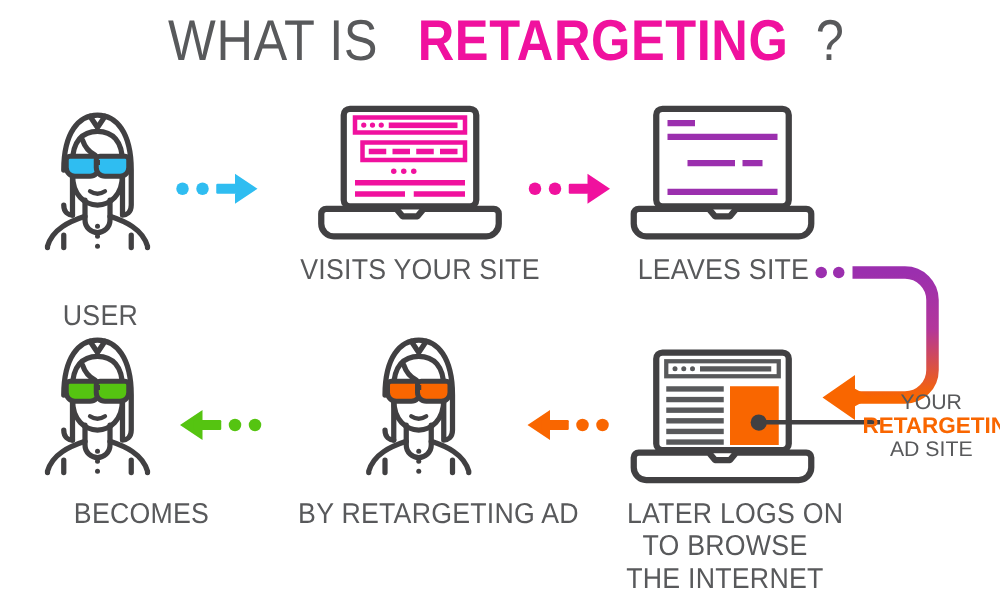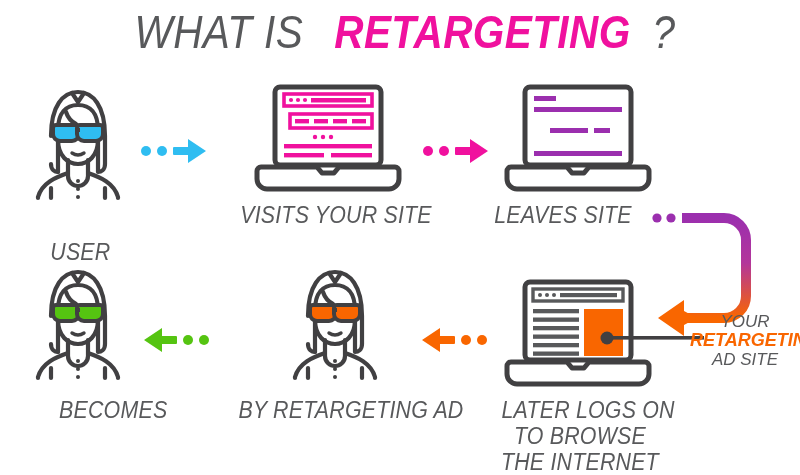--- a/index.html
+++ b/index.html
@@ -12,21 +12,20 @@
     height: 475px;
     overflow: hidden;
     font-family: "Liberation Sans", sans-serif;
     color: #4a4a4a;
     position: relative;
   }
   #infographic {
     position: relative;
     width: 800px;
     height: 475px;
-    font-style: italic;
   }
   .abs { position: absolute; }
 
   
   .title {
     position: absolute;
     left: 0;
     top: 4px;
     width: 800px;
     text-align: center;
@@ -195,21 +194,21 @@
       <path d="M8 84 h56 l5 6 h12 l5 -6 h56 a4 4 0 0 1 4 4 v8 a10 10 0 0 1 -10 10 h-122 a10 10 0 0 1 -10 -10 v-8 a4 4 0 0 1 4 -4 z" fill="#ffffff" stroke="#414042" stroke-width="5" stroke-linejoin="round"></path>
       <g fill="#9b2fae" stroke="none">
         <rect x="31" y="13" width="22" height="5"></rect>
         <rect x="31" y="24" width="88" height="5"></rect>
         <rect x="47" y="45" width="38" height="5"></rect>
         <rect x="91" y="45" width="16" height="5"></rect>
         <rect x="31" y="68" width="88" height="5"></rect>
       </g>
     </svg>
   </div>
-  <div class="caption" style="left:483px; top:203px; width:160px;">
+  <div class="caption" style="left:499px; top:203px; width:160px;">
     <span>LEAVES SITE</span>
   </div>
 
   <div class="abs" style="left:652px; top:196px;">
     <svg width="148" height="150" viewBox="0 0 148 150">
       <defs>
         <linearGradient id="purpOrange" x1="0" y1="0" x2="0" y2="1">
           <stop offset="0%" stop-color="#9b2fae"></stop>
           <stop offset="45%" stop-color="#b3369b"></stop>
           <stop offset="100%" stop-color="#f96600"></stop>

